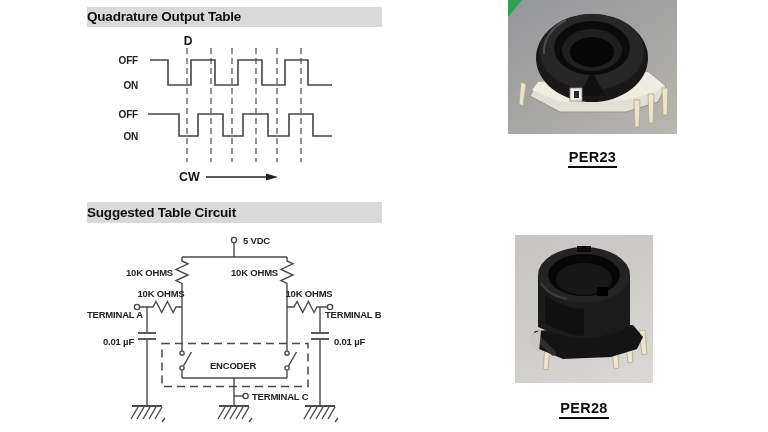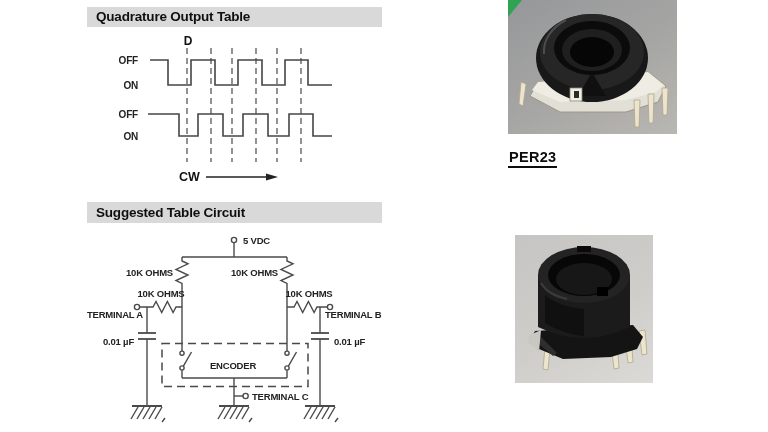--- a/index.html
+++ b/index.html
@@ -2,36 +2,36 @@
 <html><head>
 <meta charset="utf-8">
 <style>
   html,body{margin:0;padding:0;background:#fff;}
   .page{
     position:relative;width:768px;height:432px;background:#ffffff;overflow:hidden;
     font-family:"Liberation Sans",sans-serif;color:#1a1a1a;
   }
   .section-header{
     position:absolute;left:87px;width:295px;height:20px;background:#d9d9d9;
-    font-weight:bold;font-size:13.5px;line-height:20px;padding-left:9px;
+    font-weight:bold;font-size:13.5px;line-height:20px;padding-left:0;
     box-sizing:border-box;color:#0f0f0f;letter-spacing:-0.2px;
   }
   .diagram-svg{position:absolute;}
   svg text{font-family:"Liberation Sans",sans-serif;fill:#222;}
   .wave-label{font-size:10px;font-weight:600;letter-spacing:-0.2px;}
   .wave-bold{font-size:12px;font-weight:bold;fill:#111;}
   .ckt-label{font-size:9.5px;font-weight:600;letter-spacing:-0.2px;fill:#222;}
   .photo{position:absolute;overflow:hidden;}
   .photo1{left:508px;top:0px;width:169px;height:134px;
     background:linear-gradient(150deg,#96979a 0%,#a6a6a4 55%,#b9b7b2 100%);}
   .photo2{left:515px;top:235px;width:138px;height:148px;
     background:linear-gradient(150deg,#c6c5c3 0%,#cecdca 55%,#dbdad6 100%);}
   .green-corner{position:absolute;left:0;top:0;width:0;height:0;
     border-top:17px solid #2fa253;border-right:14px solid transparent;}
-  .product-label{position:absolute;text-align:left;font-size:14.5px;font-weight:bold;color:#0d0d0d;}
+  .product-label{position:absolute;text-align:center;font-size:14.5px;font-weight:bold;color:#0d0d0d;}
   .product-label span{display:inline-block;border-bottom:2px solid #0d0d0d;padding:0 1px 1px 1px;letter-spacing:0.3px;}
 </style>
 </head>
 <body>
 
 <div class="page">
 
   <div class="section-header" style="top:7px;">
     <span>Quadrature Output Table</span>
   </div>
@@ -211,14 +211,17 @@
       <path d="M23,40 L23,92 Q69,114 115,92 L115,40 Z" fill="#1b1b1b"></path>
       <ellipse cx="69" cy="40" rx="46" ry="28" fill="#232323"></ellipse>
       <ellipse cx="69" cy="40" rx="36" ry="21" fill="#070707"></ellipse>
       <ellipse cx="69" cy="44" rx="28" ry="16" fill="#171717"></ellipse>
       <rect x="62" y="11" width="14" height="6" fill="#0a0a0a"></rect>
       <path d="M26,48 A44,26 0 0 0 52,64" stroke="#3a3a3a" stroke-width="2.5" fill="none"></path>
       <rect x="82" y="52" width="11" height="9" fill="#000000"></rect>
       <path d="M30,60 L30,88 Q50,100 69,101 L69,74 Q44,72 30,60 Z" fill="#101010"></path>
     </svg>
   </div>
+  <div class="product-label" style="left:515px;top:400px;width:138px;">
+    <span>PER28</span>
+  </div>
 
 </div>
 
 </body></html>

